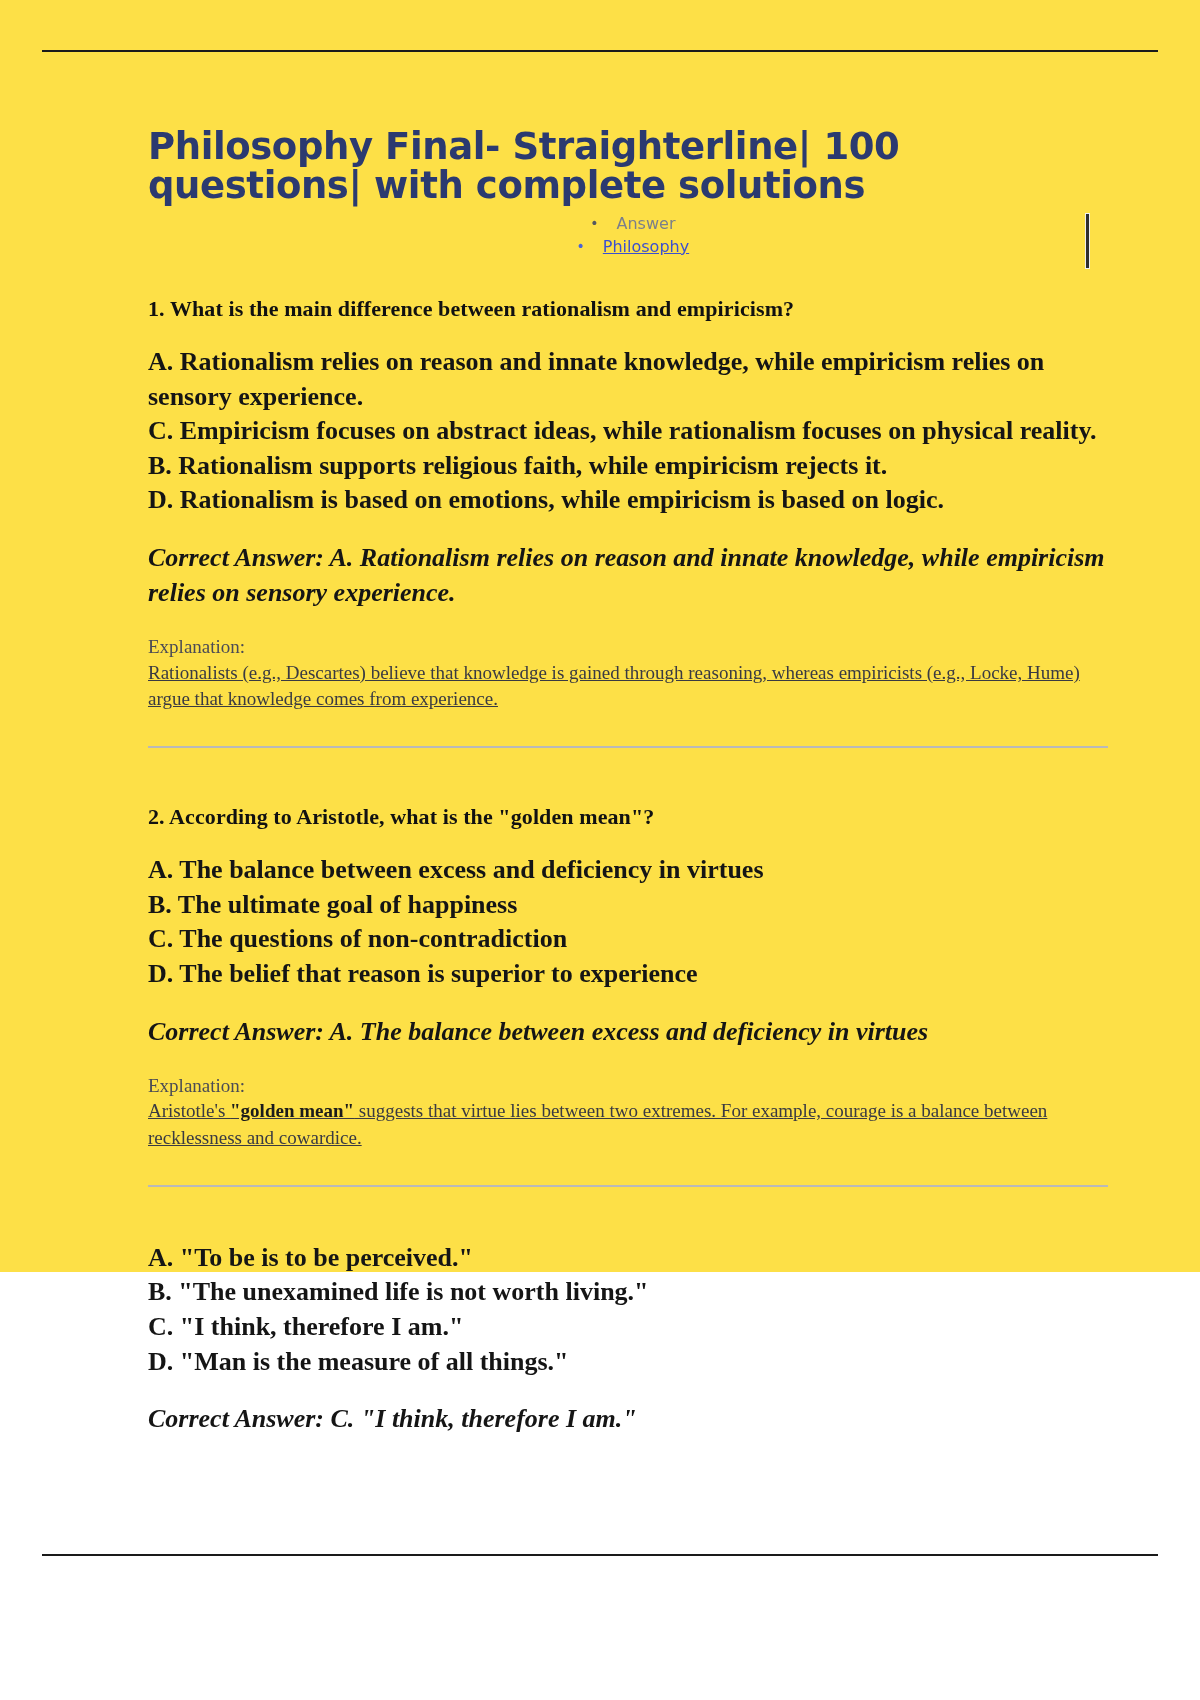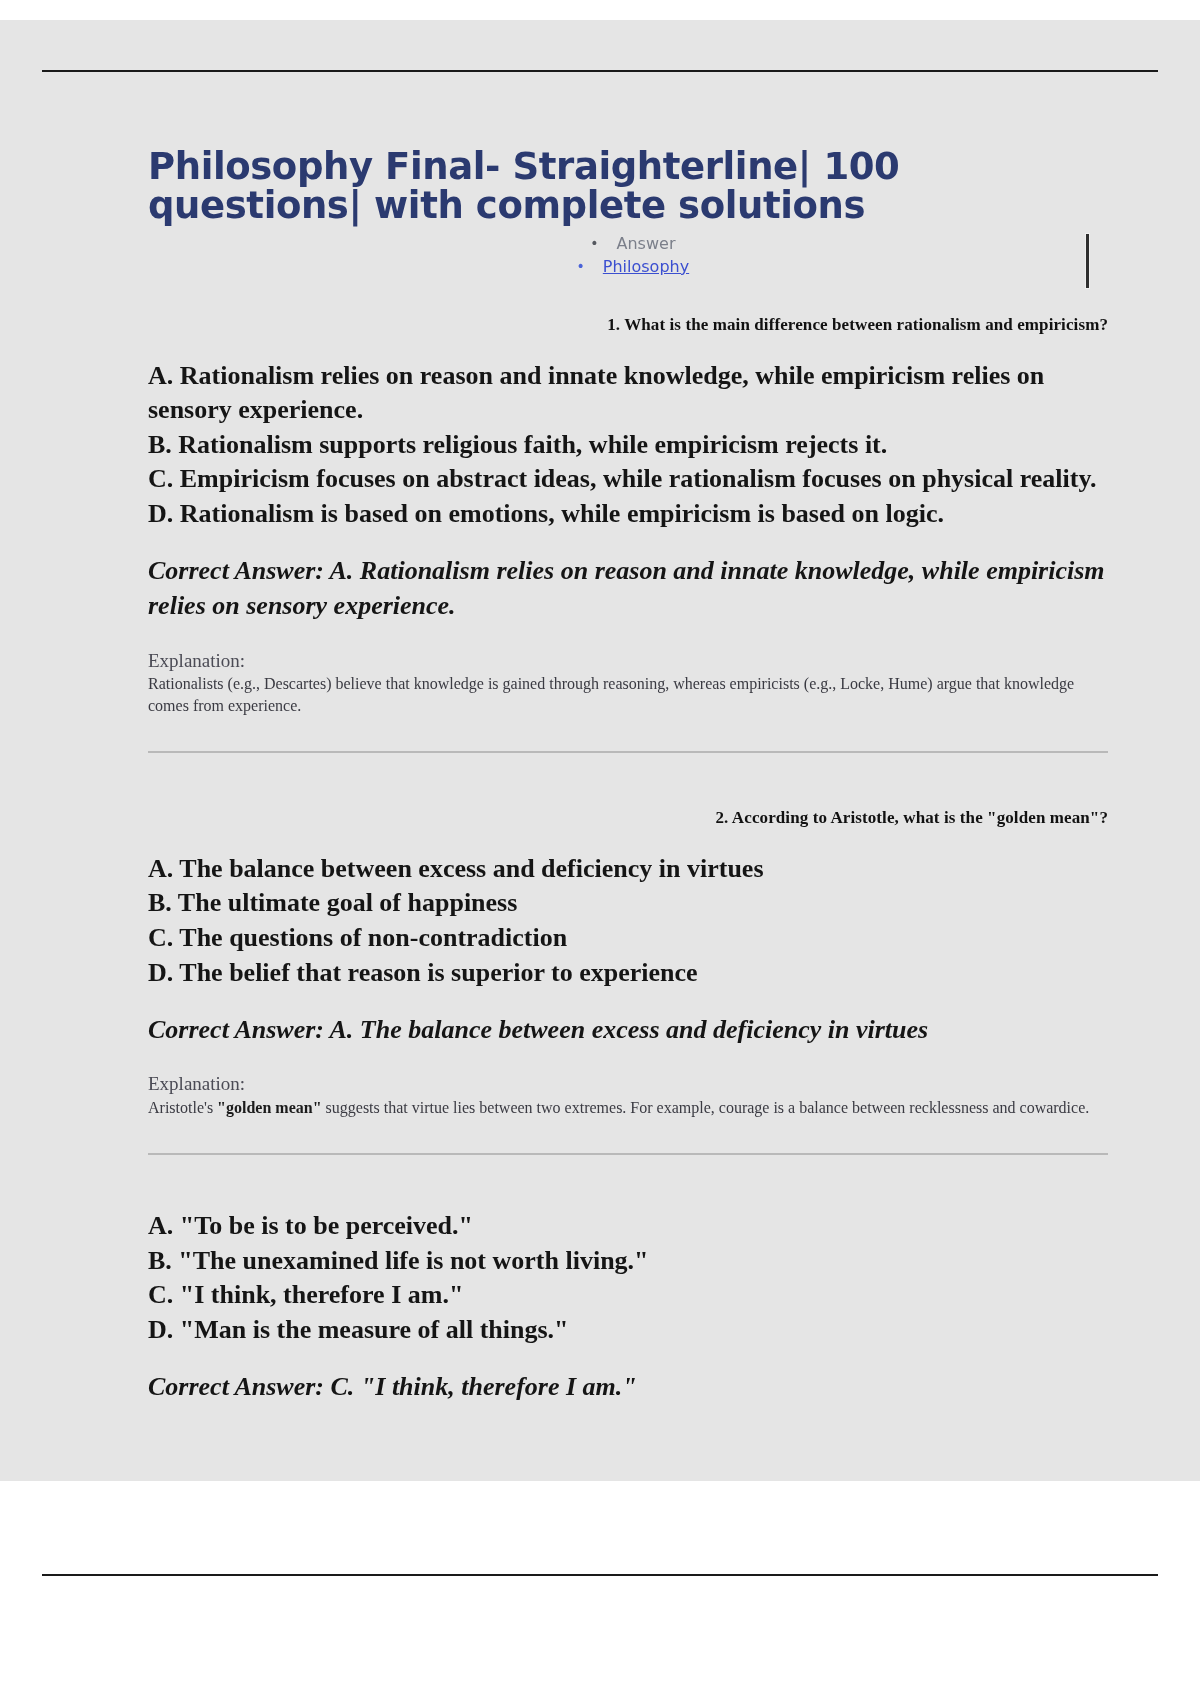--- a/index.html
+++ b/index.html
@@ -11,23 +11,22 @@
     width: 1200px;
     height: 1700px;
     font-family: "Liberation Serif", "DejaVu Serif", serif;
     position: relative;
     overflow: hidden;
   }
 
   .page {
     position: relative;
     width: 1200px;
-    height: 1461px;
-    background: #e5e5e5;
-    margin-top: 20px;
+    height: 1272px;
+    background: #fde047;
   }
 
   
   .page-rule-top {
     position: absolute;
     left: 42px;
     right: 42px;
     top: 50px;
     height: 2px;
     background: #1a1a1a;
@@ -99,27 +98,26 @@
     width: 3px;
     height: 54px;
     background: #2e2e2e;
     box-shadow: 0 0 0 1px #efefef;
   }
 
   
   .qblock { margin: 0; }
 
   .q-title {
-    font-size: 17px;
+    font-size: 22px;
     font-weight: 700;
     color: #111111;
     line-height: 1.32;
     margin: 0 0 22px 0;
     letter-spacing: 0.1px;
-    text-align: right;
   }
   .q-spacer-top { height: 36px; }
 
   .q-options {
     margin: 0 0 22px 0;
   }
   .q-option {
     font-size: 26px;
     font-weight: 700;
     color: #151515;
@@ -137,25 +135,26 @@
   }
 
   .q-expl-label {
     font-size: 19px;
     font-weight: 400;
     color: #4b4b55;
     line-height: 1.35;
     margin: 0;
   }
   .q-expl-body {
-    font-size: 16px;
+    font-size: 19px;
     font-weight: 400;
     color: #3a3a42;
     line-height: 1.38;
     margin: 0;
+    text-decoration: underline;
   }
   .q-expl-body b { font-weight: 700; color: #1b1b1b; }
 
   .divider {
     border: 0;
     border-top: 2px solid #b9b9b9;
     margin: 34px 0 0 0;
     width: 100%;
   }
   .gap-after-divider { height: 54px; }
@@ -181,22 +180,22 @@
       <li class="meta-item meta-link-row">
         <span class="bullet">•</span><a class="meta-link" href="#">Philosophy</a>
       </li>
     </ul>
 
     <div class="qblock">
       <div class="q-spacer-top"></div>
       <p class="q-title">1. What is the main difference between rationalism and empiricism?</p>
       <div class="q-options">
         <p class="q-option">A. Rationalism relies on reason and innate knowledge, while empiricism relies on sensory experience.</p>
+        <p class="q-option">C. Empiricism focuses on abstract ideas, while rationalism focuses on physical reality.</p>
         <p class="q-option">B. Rationalism supports religious faith, while empiricism rejects it.</p>
-        <p class="q-option">C. Empiricism focuses on abstract ideas, while rationalism focuses on physical reality.</p>
         <p class="q-option">D. Rationalism is based on emotions, while empiricism is based on logic.</p>
       </div>
       <p class="q-answer">Correct Answer: A. Rationalism relies on reason and innate knowledge, while empiricism relies on sensory experience.</p>
       <p class="q-expl-label">Explanation:</p>
       <p class="q-expl-body">Rationalists (e.g., Descartes) believe that knowledge is gained through reasoning, whereas empiricists (e.g., Locke, Hume) argue that knowledge comes from experience.</p>
       <hr class="divider">
       <div class="gap-after-divider"></div>
     </div>
 
     <div class="qblock">

